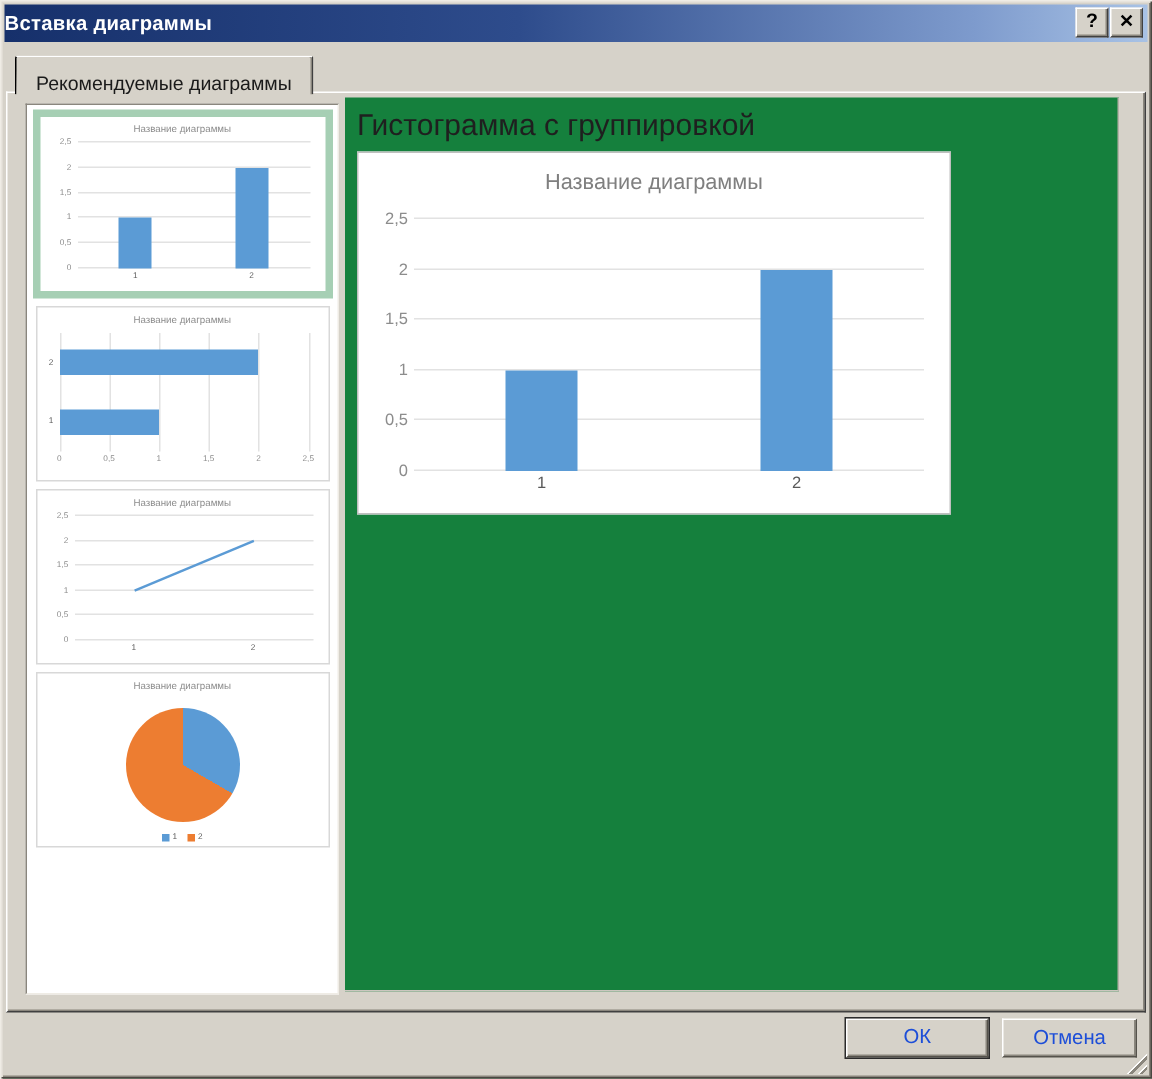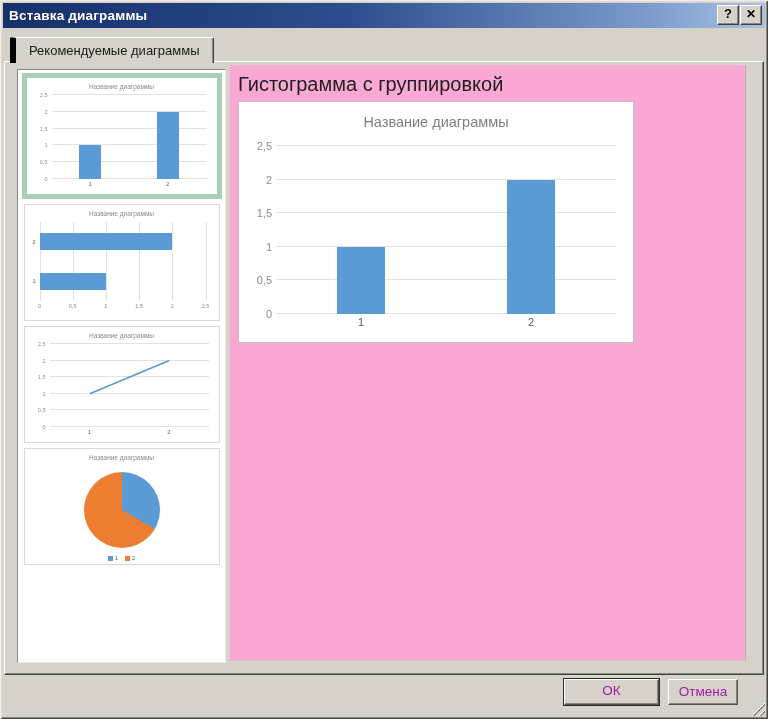--- a/index.html
+++ b/index.html
@@ -9,37 +9,37 @@
     font-family:"Liberation Sans",sans-serif;
     box-shadow:inset 1px 1px 0 #EFECE5, inset -1px -1px 0 #4A4741, inset 2px 2px 0 #E0DCD4, inset -2px -2px 0 #8A867D;
   }
   
   .titlebar{
     position:absolute;left:3px;top:3px;right:3px;height:25px;
     background:linear-gradient(to right,#16306B 0%,#1D3A7C 25%,#3B5globalAlpha 0,#2E4C8C 45%,#7E9BCD 85%,#A8C2E5 100%);
     background:linear-gradient(to right,#16306B 0%,#2E4C8C 45%,#7E9BCD 85%,#A8C2E5 100%);
     display:flex;align-items:center;
   }
-  .titlebar-text{color:#fff;font-weight:bold;font-size:13.5px;padding-left:6px;letter-spacing:.2px;}
+  .titlebar-text{color:#fff;font-weight:bold;font-size:13.5px;letter-spacing:.2px;}
   .sysbtn{
     position:absolute;top:5px;width:20px;height:18px;
     background:#D6D2C9;text-align:center;line-height:16px;
     font-weight:bold;font-size:13px;color:#000;cursor:default;
     border-top:1px solid #FFF;border-left:1px solid #FFF;
     border-right:1px solid #404040;border-bottom:1px solid #404040;
     box-shadow:inset -1px -1px 0 #8A867D;
   }
   .helpbtn{right:29px;}
   .closebtn{right:6px;font-size:12px;}
   
   .tabstrip{position:absolute;left:10px;top:37px;height:25px;display:flex;align-items:flex-end;z-index:3;}
   .tab{
-    background:#D6D2C9;height:21px;display:flex;align-items:center;
+    background:#D6D2C9;height:21px;display:flex;align-items:flex-end;
     padding:0 11px;font-size:13px;color:#1a1a1a;margin-right:2px;
-    border-top:1px solid #FFF;border-left:6px solid #000000;border-right:1px solid #404040;
+    border-top:1px solid #FFF;border-left:1px solid #000000;border-right:1px solid #404040;
     border-top-left-radius:2px;border-top-right-radius:2px;
     box-shadow:inset -1px 0 0 #8A867D;
   }
   .tab.active{height:25px;margin-bottom:-1px;padding:0 13px;}
   
   .tabpage{
     position:absolute;left:4px;right:4px;top:61px;bottom:44px;background:#D6D2C9;
     border-top:1px solid #FFF;border-left:1px solid #FFF;
     border-right:1px solid #404040;border-bottom:1px solid #404040;
     box-shadow:inset -1px -1px 0 #8A867D;
@@ -47,37 +47,37 @@
   
   .sidebar{
     position:absolute;left:12px;top:7px;width:207px;bottom:11px;background:#fff;
     border:1px solid #9C9890;border-color:#8A867D #EFECE5 #EFECE5 #8A867D;
     overflow:hidden;
   }
   .thumb{position:relative;width:196px;height:117px;margin:5px auto 0;background:#fff;border:1px solid #D8D8D8;box-sizing:border-box;}
   .thumb.selected{width:200px;height:126px;border:5px solid #A6CFB4;margin-top:3px;}
   
   .mainpanel{
-    position:absolute;left:225px;top:3px;right:17px;bottom:13px;background:#f9a8d4;
+    position:absolute;left:225px;top:3px;right:17px;bottom:13px;background:#15803d;
     border-right:1px solid #B5B1A8;border-bottom:1px solid #CBC7BF;
   }
   .heading{position:absolute;left:8px;top:8px;font-size:20px;color:#1F1F1F;}
   .previewbox{position:absolute;left:8px;top:36px;width:394px;height:240px;background:#fff;border:1px solid #BFBFBF;}
   .description{position:absolute;left:8px;top:288px;width:512px;font-size:13px;line-height:1.35;color:#262626;}
   
   .btn{
     position:absolute;top:679px;height:26px;background:#D6D2C9;
-    font-size:13.5px;color:#a21caf;text-align:center;line-height:24px;
+    font-size:13.5px;color:#1d4ed8;text-align:center;line-height:24px;
     border-top:1px solid #FFF;border-left:1px solid #FFF;
     border-right:1px solid #55524B;border-bottom:1px solid #55524B;
     box-shadow:inset -1px -1px 0 #8A867D;cursor:default;box-sizing:border-box;
   }
   .btn.default{outline:1px solid #2b2b2b;line-height:22px;}
   .okbtn{left:564px;width:95px;}
-  .cancelbtn{left:668px;width:70px;}
+  .cancelbtn{left:668px;width:90px;}
   .grip{
     position:absolute;right:3px;bottom:3px;width:14px;height:14px;
     clip-path:polygon(100% 0,100% 100%,0 100%);
     background:repeating-linear-gradient(135deg,#FFF 0 1px,#8A867D 1px 2.5px,transparent 2.5px 5px);
   }
   
   .chart{position:absolute;inset:0;text-decoration:underline;}
   .chart-title{position:absolute;top:4px;left:0;right:0;text-align:center;color:#8C8C8C;white-space:nowrap;}
   .plot{position:absolute;}
   .hgrid{position:absolute;left:0;right:0;height:1px;background:#E2E2E2;}

